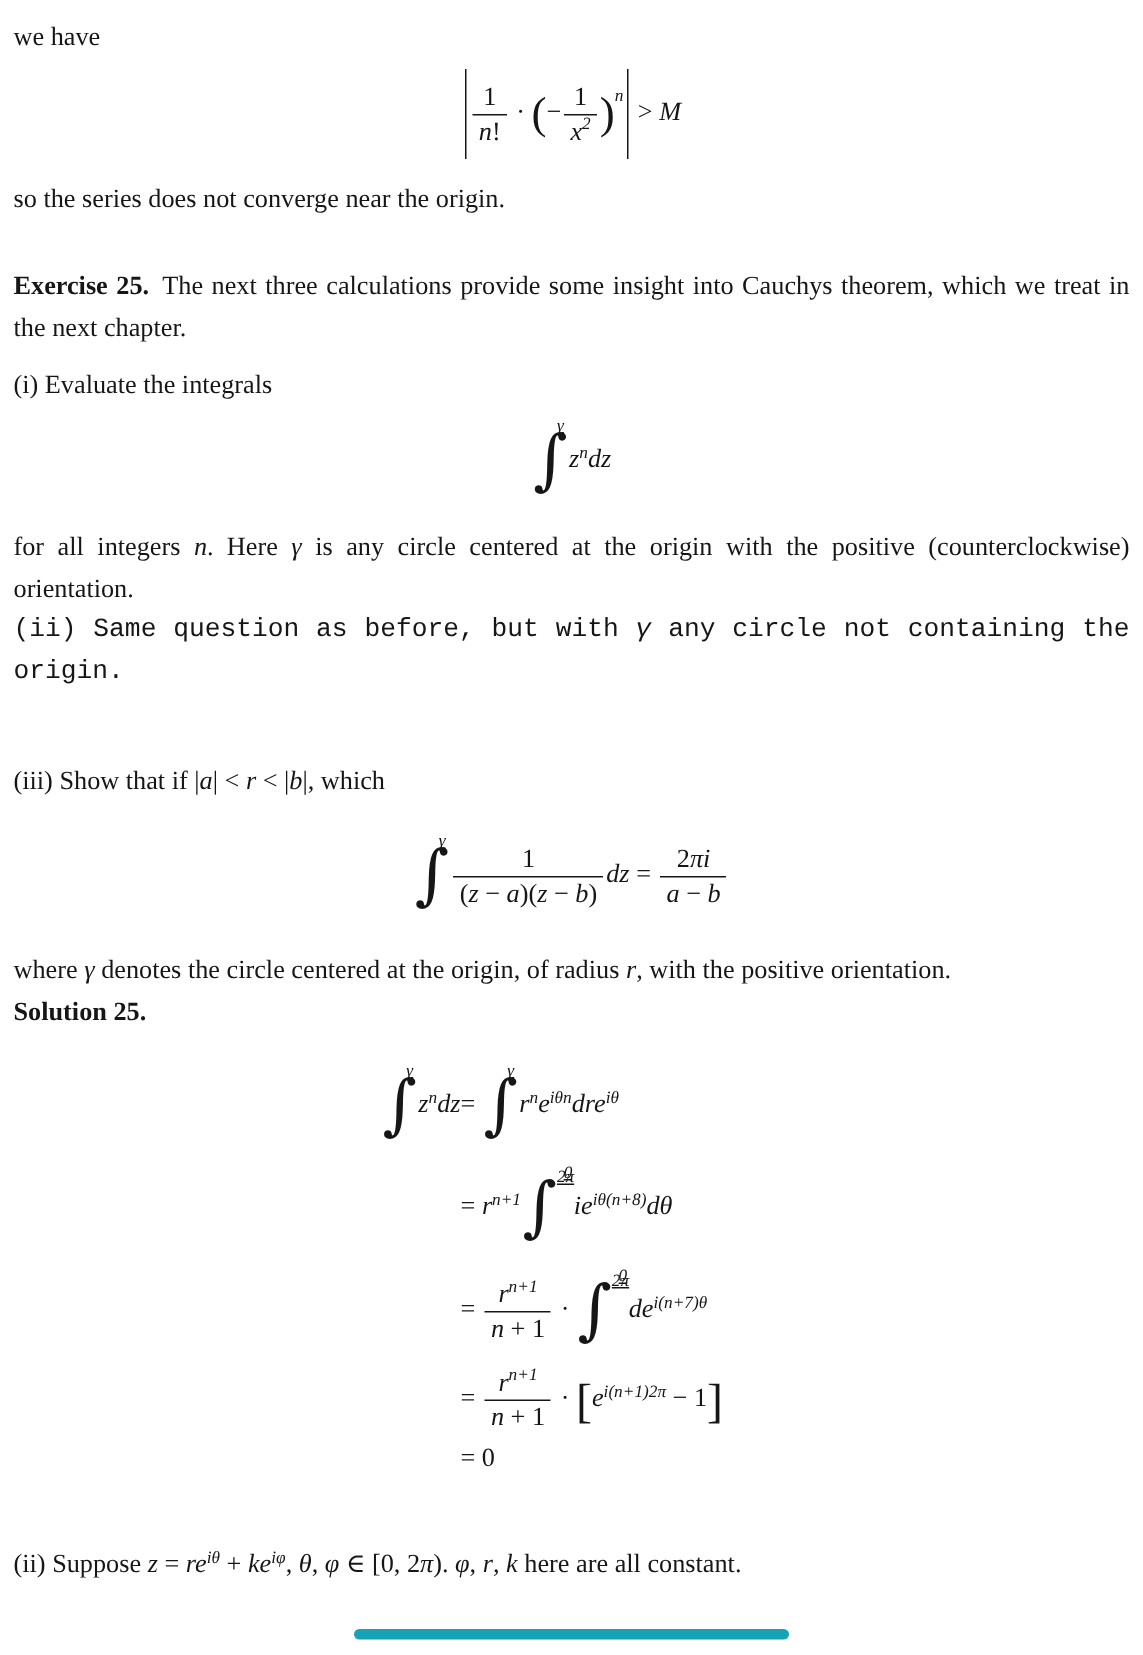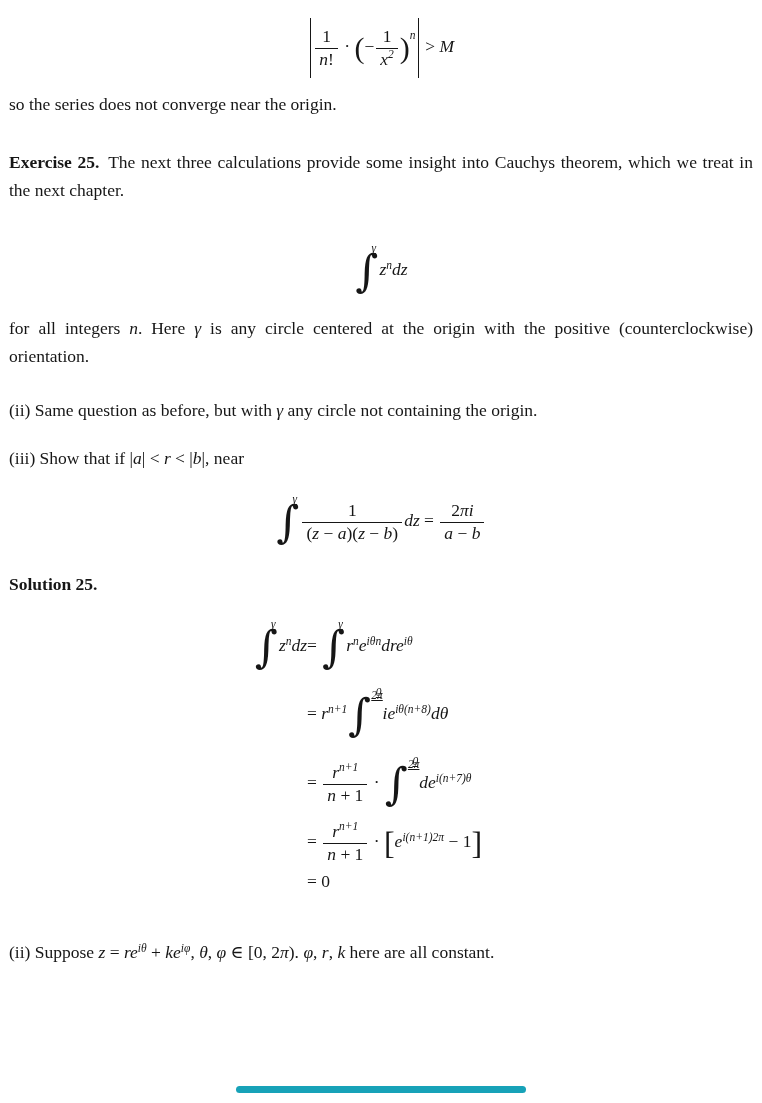--- a/index.html
+++ b/index.html
@@ -41,83 +41,86 @@
   .eqrow{display:flex;align-items:center;}
   .eqrow-0{min-height:66px;}
   .eqrow-1{min-height:70px;}
   .eqrow-2{min-height:68px;}
   .eqrow-3{min-height:50px;}
   .eqrow-4{min-height:26px;}
   .eqlhs{display:inline-block;width:68px;text-align:right;white-space:nowrap;}
   .eqrhs{display:inline-block;text-align:left;white-space:nowrap;}
 
   .sp-after-series{margin-bottom:30px;}
-  .sp-exercise{margin-bottom:32px;}
+  .sp-exercise{margin-bottom:10px;}
   .sp-item-i{margin-bottom:0;}
-  .sp-forall{margin-top:8px;margin-bottom:26px;}
-  .sp-item-ii{margin-bottom:20px;}
+  .sp-forall{margin-top:8px;}
+  .sp-item-ii{margin-bottom:44px;font-family:Liberation Mono, monospace;}
   .sp-where{margin-top:8px;}
   .sp-sol-i{margin-top:24px;}
   .sp-sol-ii{margin-top:44px;}
 
   .loading-bar{position:absolute;left:50%;transform:translateX(-50%);bottom:0px;width:290px;height:7px;border-radius:3.5px;}
 </style>
 </head>
 <body>
 
 <div class="page">
 
+  <p>we have</p>
 
   <div class="display eq1">
     <span class="mrow"><span class="m-vbar"></span><span class="m-frac">
           <span class="m-num"><span class="tk-r">1</span></span>
           <span class="m-den"><span class="tk-i">n</span><span class="tk-r">!</span></span>
         </span><span class="tk-r">&nbsp;·&nbsp;</span><span class="m-big">(</span><span class="tk-r">−</span><span class="m-frac">
           <span class="m-num"><span class="tk-r">1</span></span>
           <span class="m-den"><span class="tk-i">x</span><span class="m-sup">2</span></span>
         </span><span class="m-big">)</span><span class="m-sup m-supb">n</span><span class="m-vbar"></span><span class="tk-r">&nbsp;&gt;&nbsp;</span><span class="tk-i">M</span></span>
   </div>
 
   <p class="sp-after-series">so the series does not converge near the origin.</p>
 
   <p class="sp-exercise"><span class="tk-b">Exercise 25.</span><span class="tk-r"> The next three calculations provide some insight into Cauchys theorem, which we treat in the next chapter.</span></p>
 
+  <p class="sp-item-i">(i) Evaluate the integrals</p>
 
   <div class="display eq2">
     <span class="mrow"><span class="m-int">
           <span class="int-glyph">∫</span>
           <span class="int-lims">
             <span class="int-sup"></span>
             <span class="int-sub">γ</span>
           </span>
         </span><span class="tk-i">z</span><span class="m-sup">n</span><span class="tk-i">dz</span></span>
   </div>
 
   <p class="sp-forall"><span class="tk-r">for all integers </span><span class="tk-i">n</span><span class="tk-r">. Here </span><span class="tk-i">γ</span><span class="tk-r"> is any circle centered at the origin with the positive (counterclockwise) orientation.</span></p>
 
   <p class="sp-item-ii"><span class="tk-r">(ii) Same question as before, but with </span><span class="tk-i">γ</span><span class="tk-r"> any circle not containing the origin.</span></p>
 
-  <p><span class="tk-r">(iii) Show that if |</span><span class="tk-i">a</span><span class="tk-r">| &lt; </span><span class="tk-i">r</span><span class="tk-r"> &lt; |</span><span class="tk-i">b</span><span class="tk-r">|, near</span></p>
+  <p><span class="tk-r">(iii) Show that if |</span><span class="tk-i">a</span><span class="tk-r">| &lt; </span><span class="tk-i">r</span><span class="tk-r"> &lt; |</span><span class="tk-i">b</span><span class="tk-r">|, which</span></p>
 
   <div class="display eq3">
     <span class="mrow"><span class="m-int">
           <span class="int-glyph">∫</span>
           <span class="int-lims">
             <span class="int-sup"></span>
             <span class="int-sub">γ</span>
           </span>
         </span><span class="m-frac">
           <span class="m-num"><span class="tk-r">1</span></span>
           <span class="m-den"><span class="tk-r">(</span><span class="tk-i">z</span><span class="tk-r"> − </span><span class="tk-i">a</span><span class="tk-r">)(</span><span class="tk-i">z</span><span class="tk-r"> − </span><span class="tk-i">b</span><span class="tk-r">)</span></span>
         </span><span class="tk-i">dz</span><span class="tk-r">&nbsp;=&nbsp;</span><span class="m-frac">
           <span class="m-num"><span class="tk-r">2</span><span class="tk-i">πi</span></span>
           <span class="m-den"><span class="tk-i">a</span><span class="tk-r"> − </span><span class="tk-i">b</span></span>
         </span></span>
   </div>
 
+  <p class="sp-where"><span class="tk-r">where </span><span class="tk-i">γ</span><span class="tk-r"> denotes the circle centered at the origin, of radius </span><span class="tk-i">r</span><span class="tk-r">, with the positive orientation.</span></p>
 
   <p class="bold">Solution 25.</p>
 
 
   <div class="derivation">
     <div class="eqrow eqrow-0">
       <span class="eqlhs"><span class="m-int">
             <span class="int-glyph">∫</span>
             <span class="int-lims">
               <span class="int-sup"></span>

